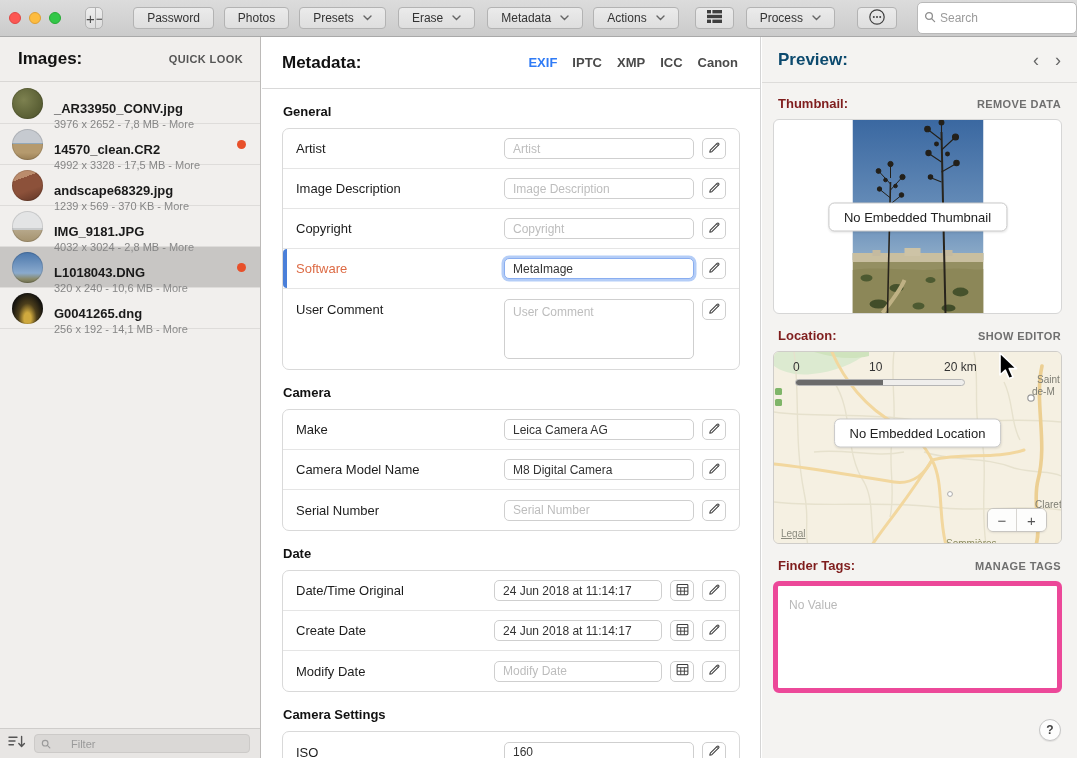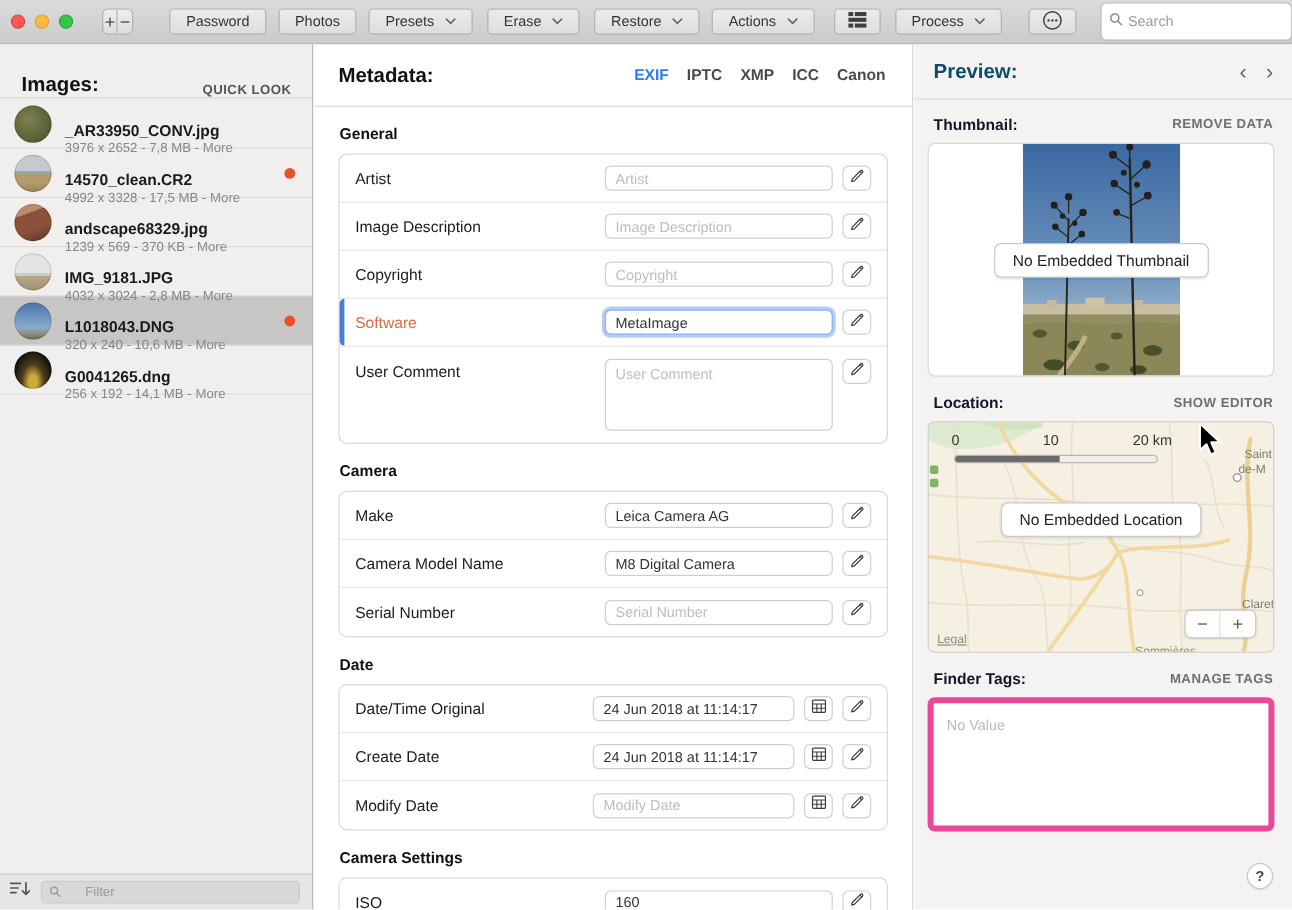--- a/index.html
+++ b/index.html
@@ -53,21 +53,21 @@
     font-family:"Liberation Sans",sans-serif;
   }
   .tb-search input::placeholder { color:#9b9b9b; }
 
   
   .sidebar {
     position:absolute; top:37px; left:0; width:261px; bottom:0;
     background:#f1efed; border-right:1px solid #bcbab8;
   }
   .sb-header {
-    height:45px; display:flex; align-items:flex-end; justify-content:space-between;
+    height:45px; display:flex; align-items:center; justify-content:space-between;
     padding:0 17px 0 18px; border-bottom:1px solid #d9d7d5;
   }
   .sb-title { font-size:17px; font-weight:bold; color:#111; }
   .sb-action {
     font-size:11px; font-weight:bold; color:#555; letter-spacing:.4px;
   }
   .img-list { position:absolute; top:46px; left:0; right:0; }
   .img-row {
     height:41px; display:flex; align-items:center; padding:0 14px 0 12px;
     border-bottom:1px solid #dedcda;
@@ -166,21 +166,21 @@
     height:46px; display:flex; align-items:center; justify-content:space-between;
     padding:0 16px; border-bottom:1px solid #dddcda;
   }
   .pv-title { font-size:17px; font-weight:bold; color:#0c4a6e; }
   .pv-chevrons { display:flex; gap:16px; }
   .pv-chevrons span { font-size:18px; color:#666; line-height:18px; }
   .pv-label-row {
     display:flex; align-items:center; justify-content:space-between;
     margin:13px 16px 8px 16px;
   }
-  .pv-label { font-size:13px; font-weight:bold; color:#0f172a; }
+  .pv-label { font-size:13px; font-weight:bold; color:#7f1d1d; }
   .pv-action { font-size:11px; font-weight:bold; color:#6f6f6f; letter-spacing:.4px; }
   .thumb-box {
     position:relative; margin:0 15px 0 11px; height:195px;
     background:#fff; border:1px solid #d6d6d6; border-radius:6px; overflow:hidden;text-decoration:underline;
   }
   .thumb-photo { position:absolute; left:50%; top:0; transform:translateX(-50%); }
   .overlay-btn {
     position:absolute; left:50%; top:50%; transform:translate(-50%,-50%);
     background:#fff; border:1px solid #c9c9c9; border-radius:6px;
     padding:6px 15px; font-size:13px; color:#222; white-space:nowrap;
@@ -255,21 +255,21 @@
       </div>
       <div class="tb-btn" style="margin-left: 12px;">
         <span>Erase</span>
         <span class="chev">
           <svg width="9" height="6" viewBox="0 0 9 6">
             <path d="M1 1 L4.5 4.5 L8 1" stroke="#666" stroke-width="1.4" fill="none" stroke-linecap="round"></path>
           </svg>
         </span>
       </div>
       <div class="tb-btn" style="margin-left: 12px;">
-        <span>Restore</span>
+        <span>Metadata</span>
         <span class="chev">
           <svg width="9" height="6" viewBox="0 0 9 6">
             <path d="M1 1 L4.5 4.5 L8 1" stroke="#666" stroke-width="1.4" fill="none" stroke-linecap="round"></path>
           </svg>
         </span>
       </div>
       <div class="tb-btn">
         <span>Actions</span>
         <span class="chev">
           <svg width="9" height="6" viewBox="0 0 9 6">

